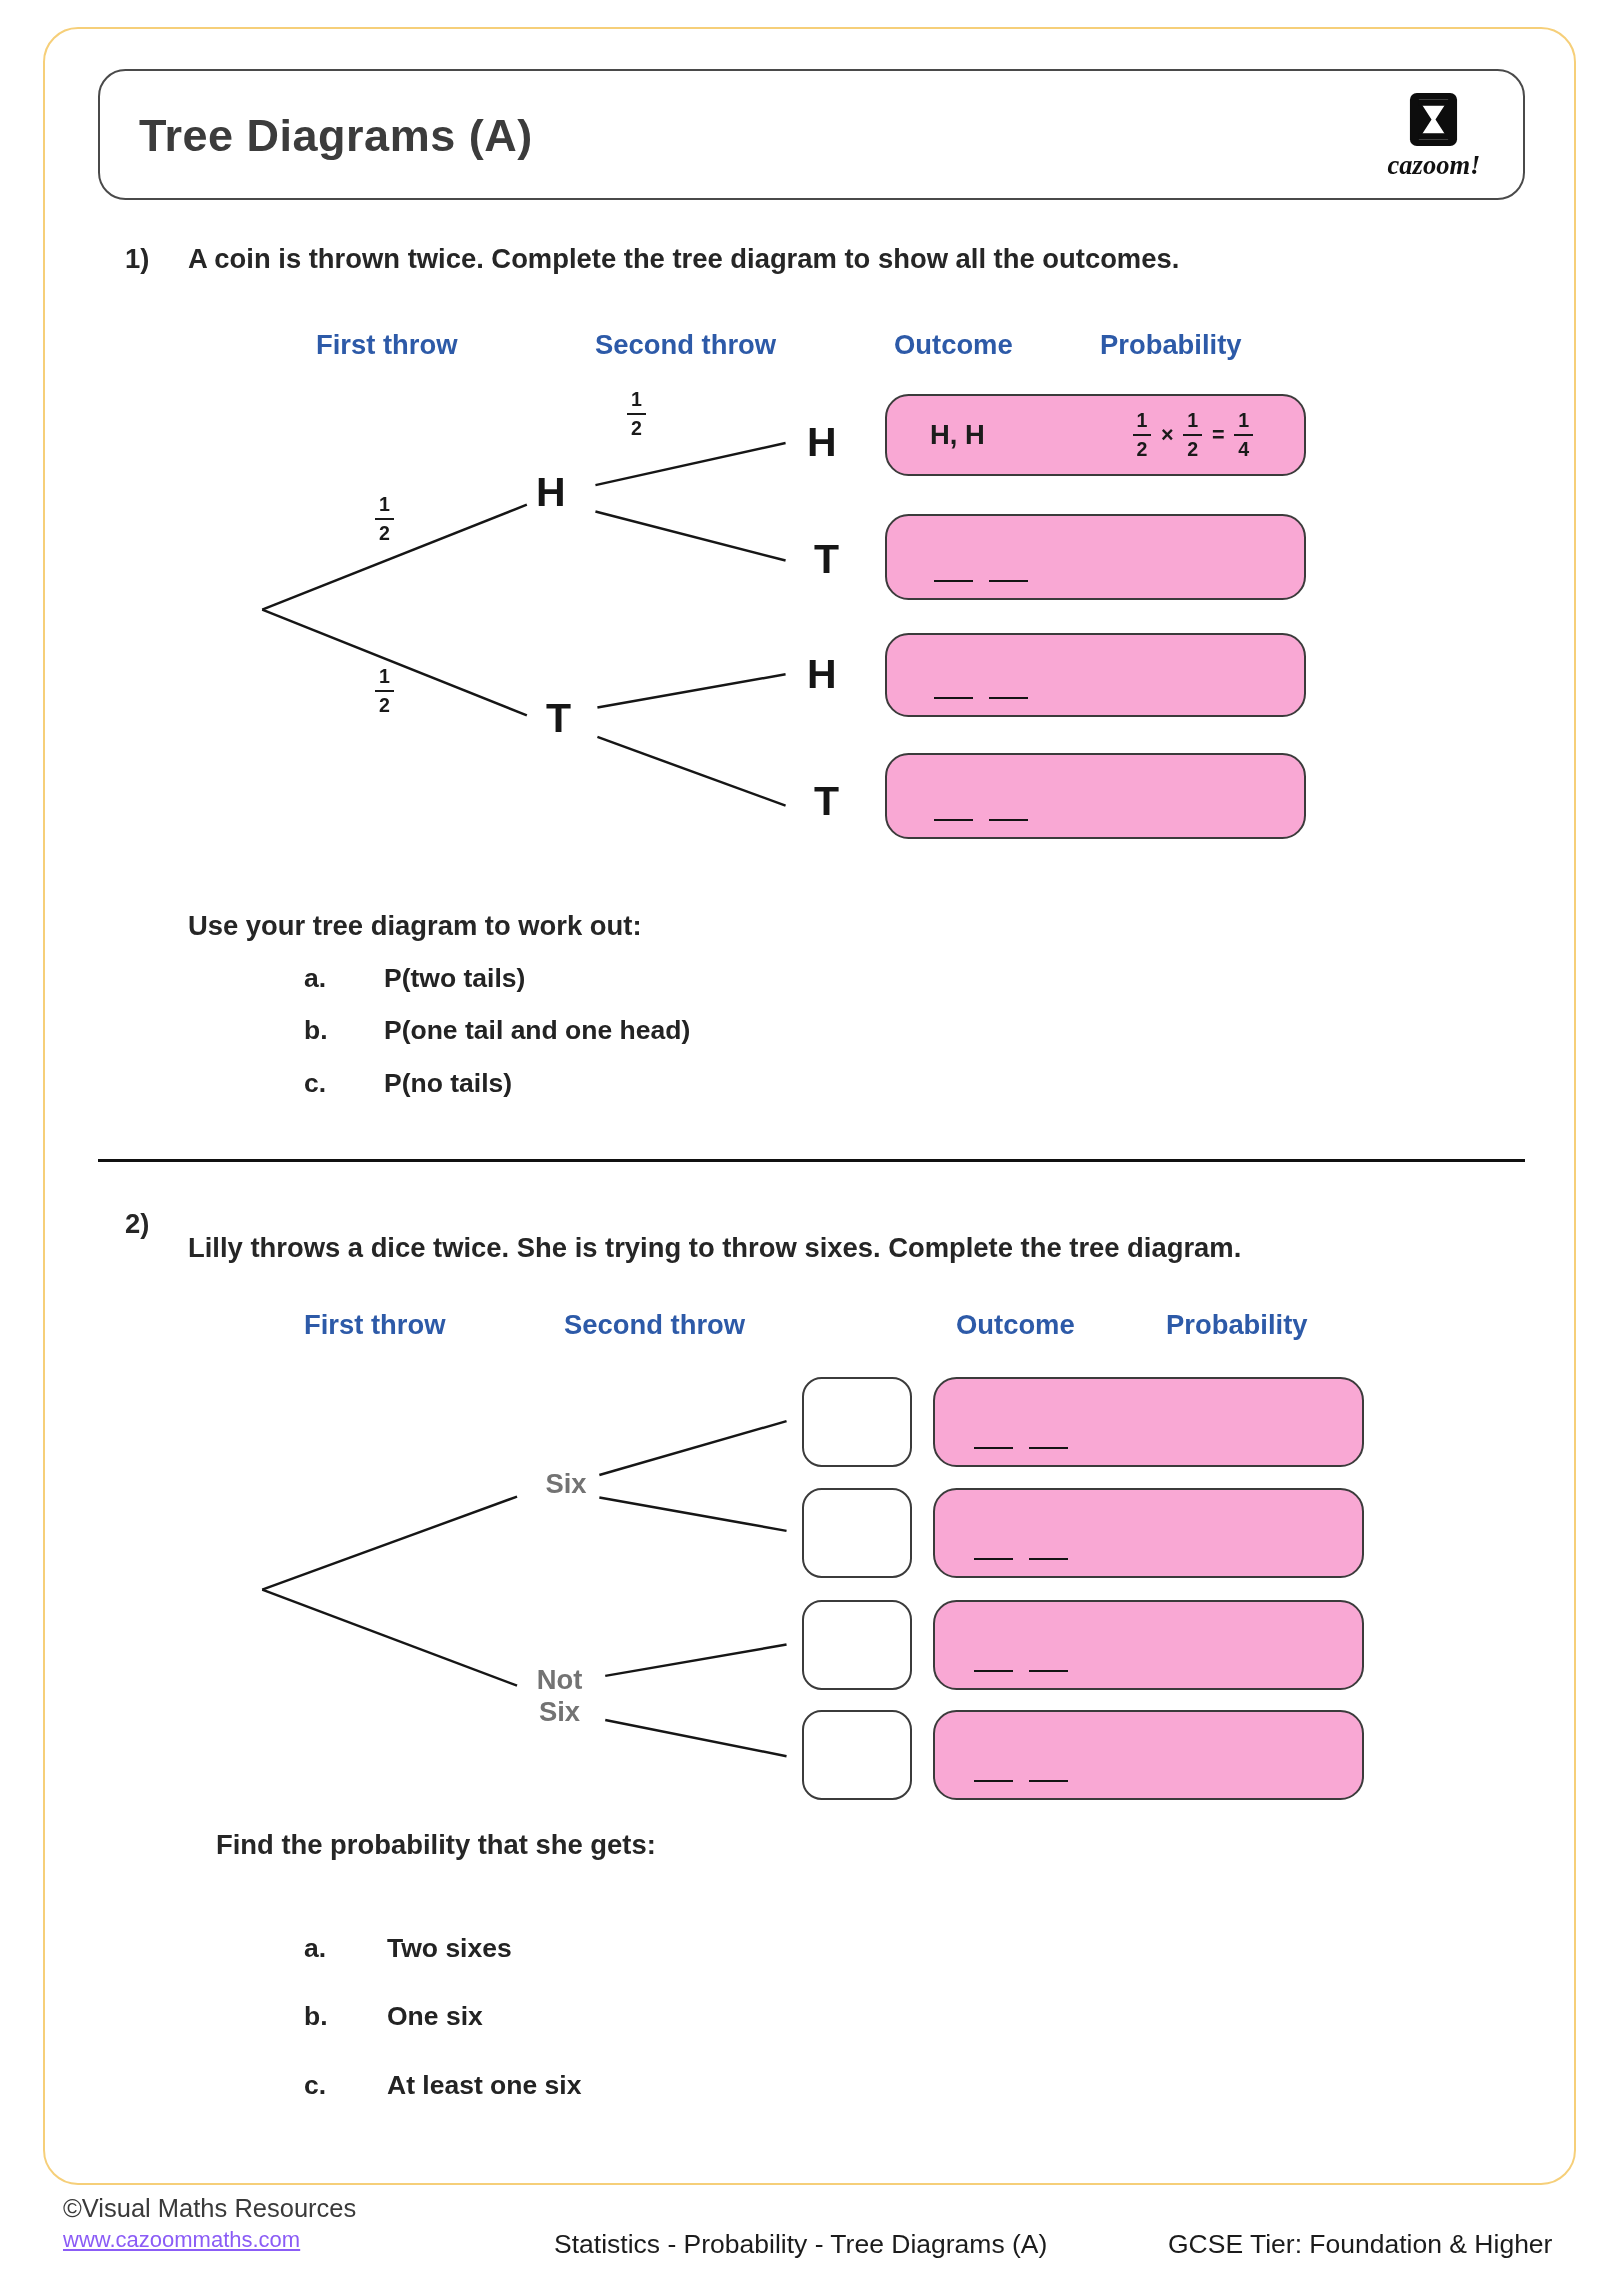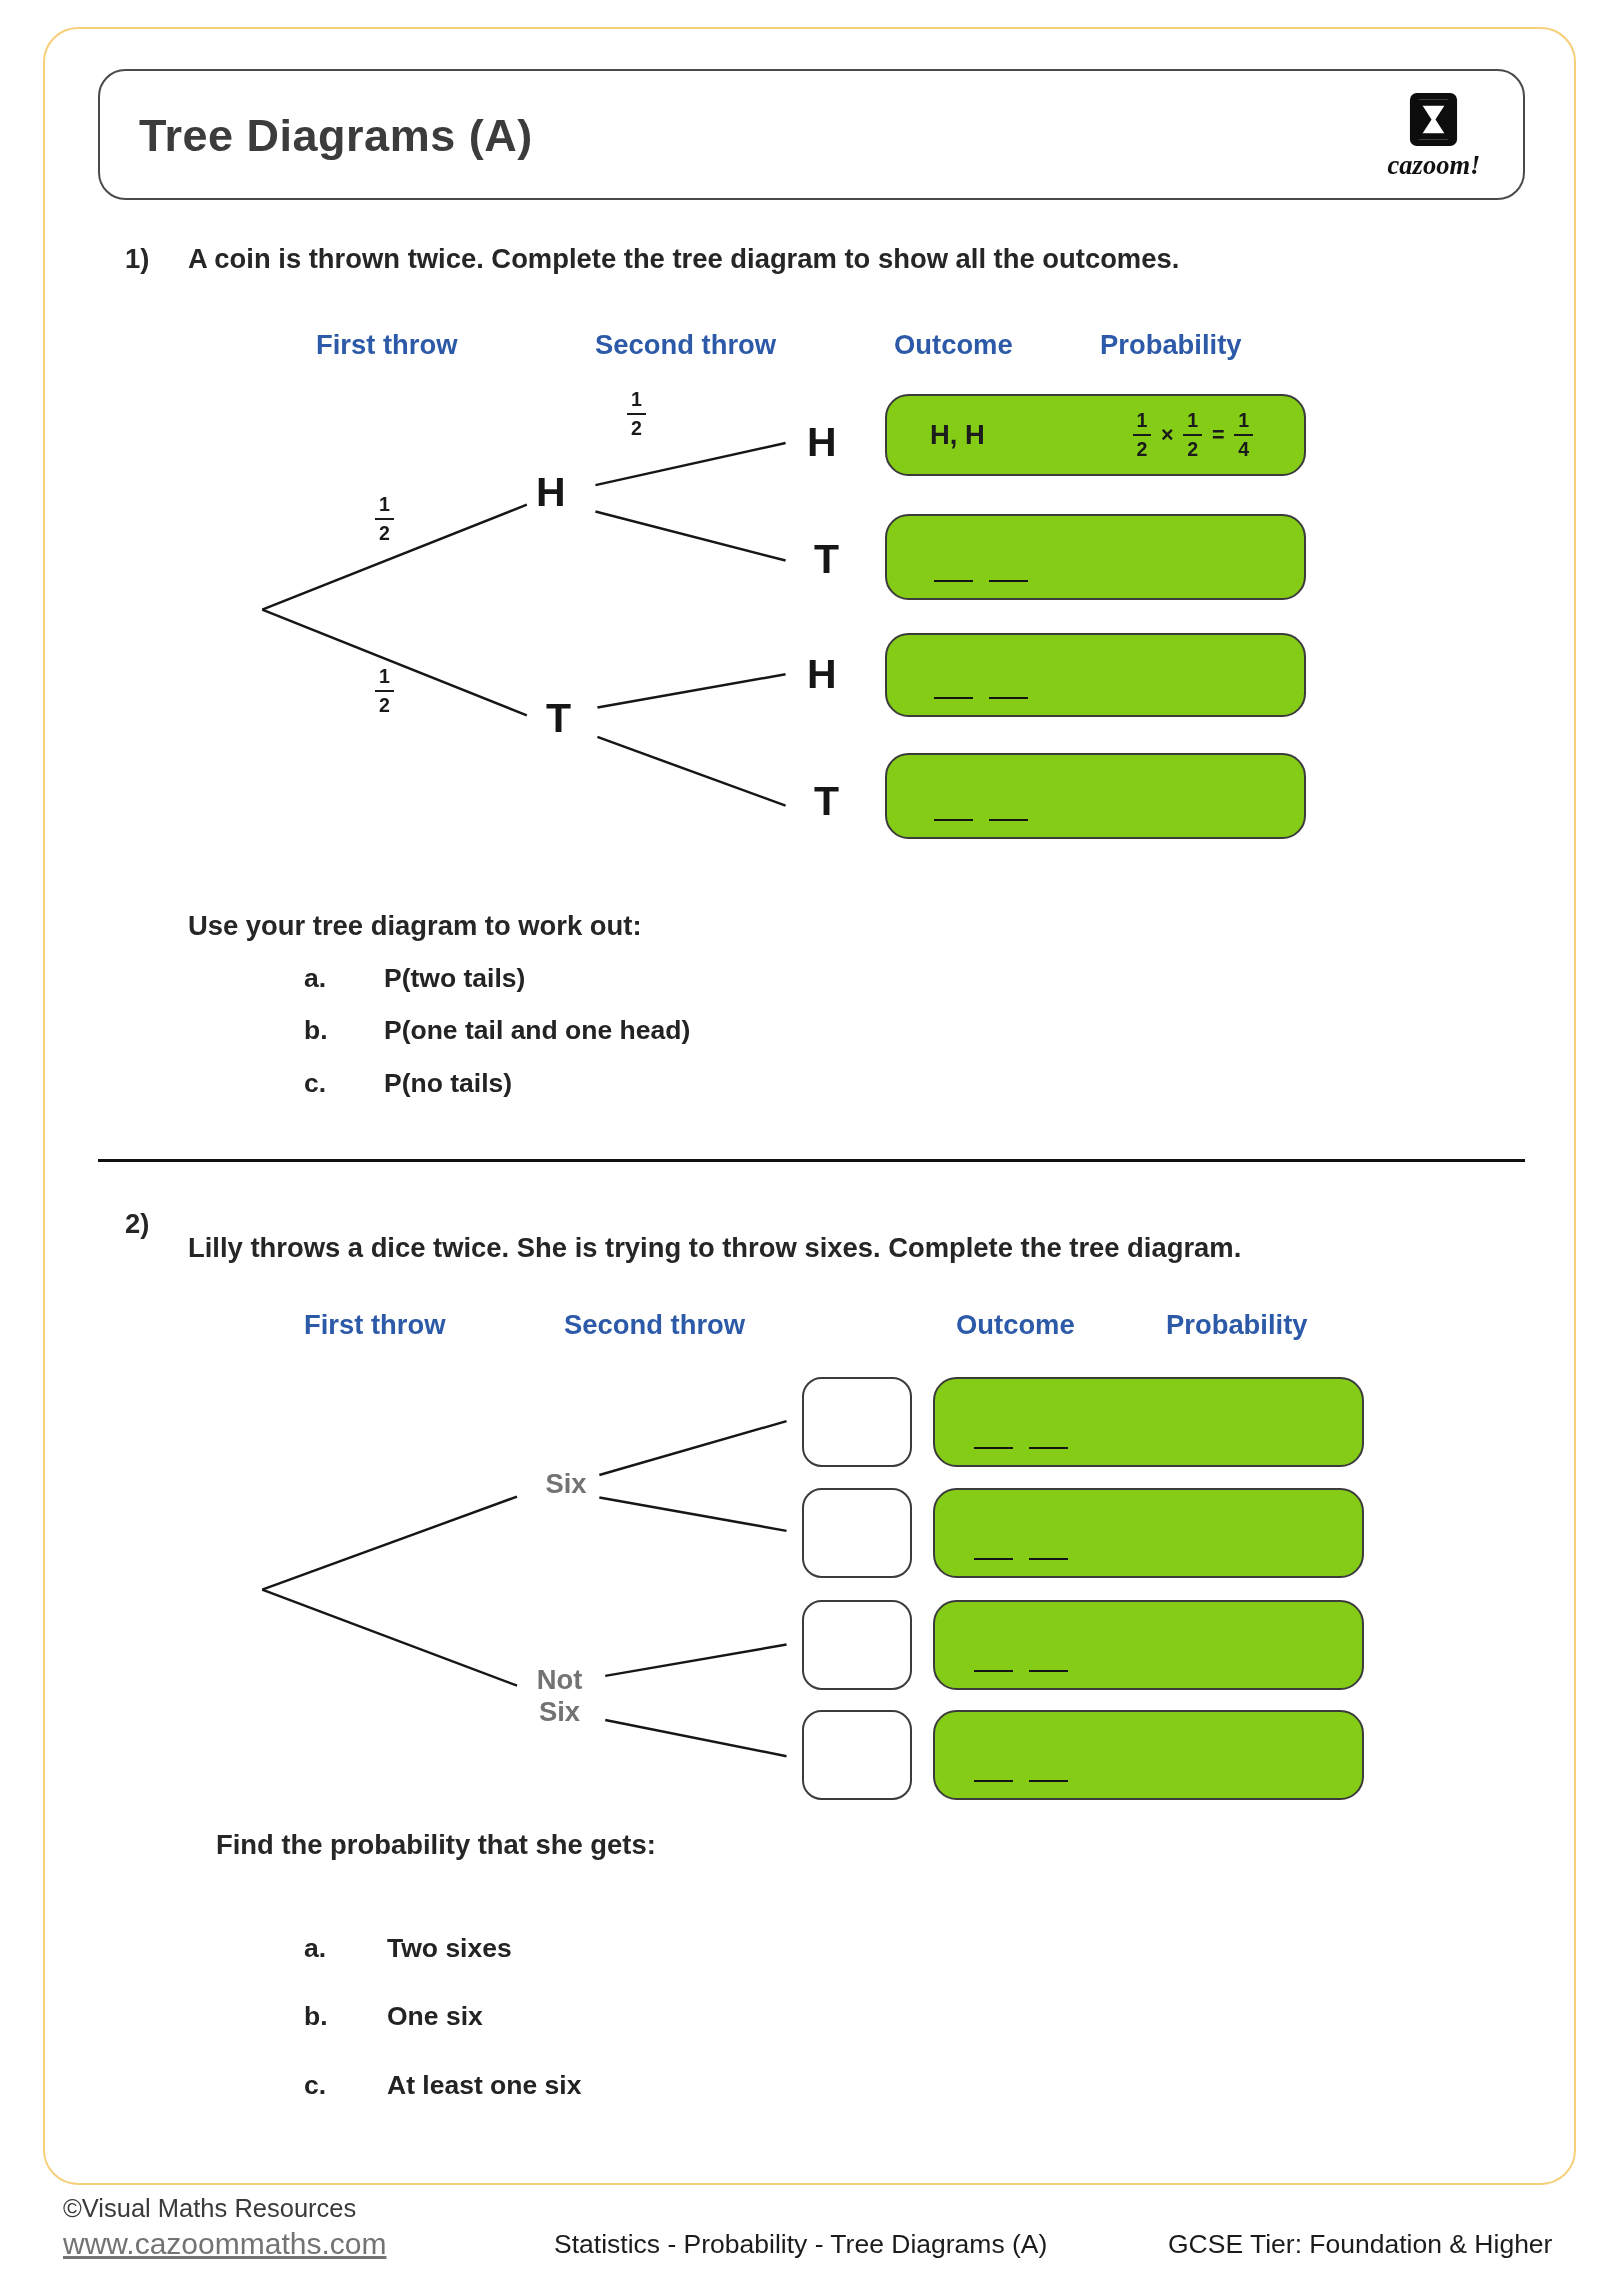--- a/index.html
+++ b/index.html
@@ -24,36 +24,36 @@
   .small-label { font-size:27.4px; font-weight:600; color:#737373; text-align:center; white-space:pre-line; line-height:1.15; }
   .section-intro { font-size:27.4px; font-weight:700; color:#262626; }
   .item-letter { font-size:26.5px; font-weight:600; color:#232323; }
   .item-text { font-size:26.5px; font-weight:600; color:#232323; }
 
   .frac { display:inline-flex; flex-direction:column; align-items:center;
     font-size:19.6px; font-weight:700; color:#1a1a1a; line-height:1.15; }
   .frac .num { padding:0 3.9px 2px; border-bottom:2.5px solid #1a1a1a; }
   .frac .den { padding-top:2px; }
 
-  .obox { border:2.5px solid #3b3b3b; border-radius:23.5px; background:#84cc16; }
+  .obox { border:2.5px solid #3b3b3b; border-radius:23.5px; background:#f9a8d4; }
   .obox.blanks { display:flex; align-items:flex-end; padding:0 0 15.7px 47px; }
   .obox.filled { display:flex; align-items:center; justify-content:space-between; padding:0 51px 0 43px; }
   .outcome-label { font-size:27.4px; font-weight:700; color:#1c1c1c; }
   .expr { display:flex; align-items:center; gap:9.8px; }
   .op { font-size:21.6px; font-weight:700; color:#1a1a1a; }
 
   .sbox { border:2.5px solid #3b3b3b; border-radius:19.6px; background:#fff; width:110px; height:90px; }
 
   .blank { display:inline-block; width:39px; height:5.9px; border-bottom:2.9px solid #141414; }
   .blank + .blank { margin-left:15.7px; }
 
   .divider { left:98px; top:1159px; width:1427px; height:0; border-top:3.9px solid #111; }
 
   .footer-copy { font-size:25.5px; color:#3a3a3a; }
-  .footer-link { font-size:30px; color:#737373; text-decoration:underline; cursor:pointer; }
+  .footer-link { font-size:22px; color:#8b5cf6; text-decoration:underline; cursor:pointer; }
   .footer-center, .footer-right { font-size:26.5px; color:#1c1c1c; }
 
   svg.tree { overflow:visible; }
   svg.tree line { stroke:#161616; stroke-width:2.5; }
 </style>
 </head>
 <body>
 
 <div class="page">
 

